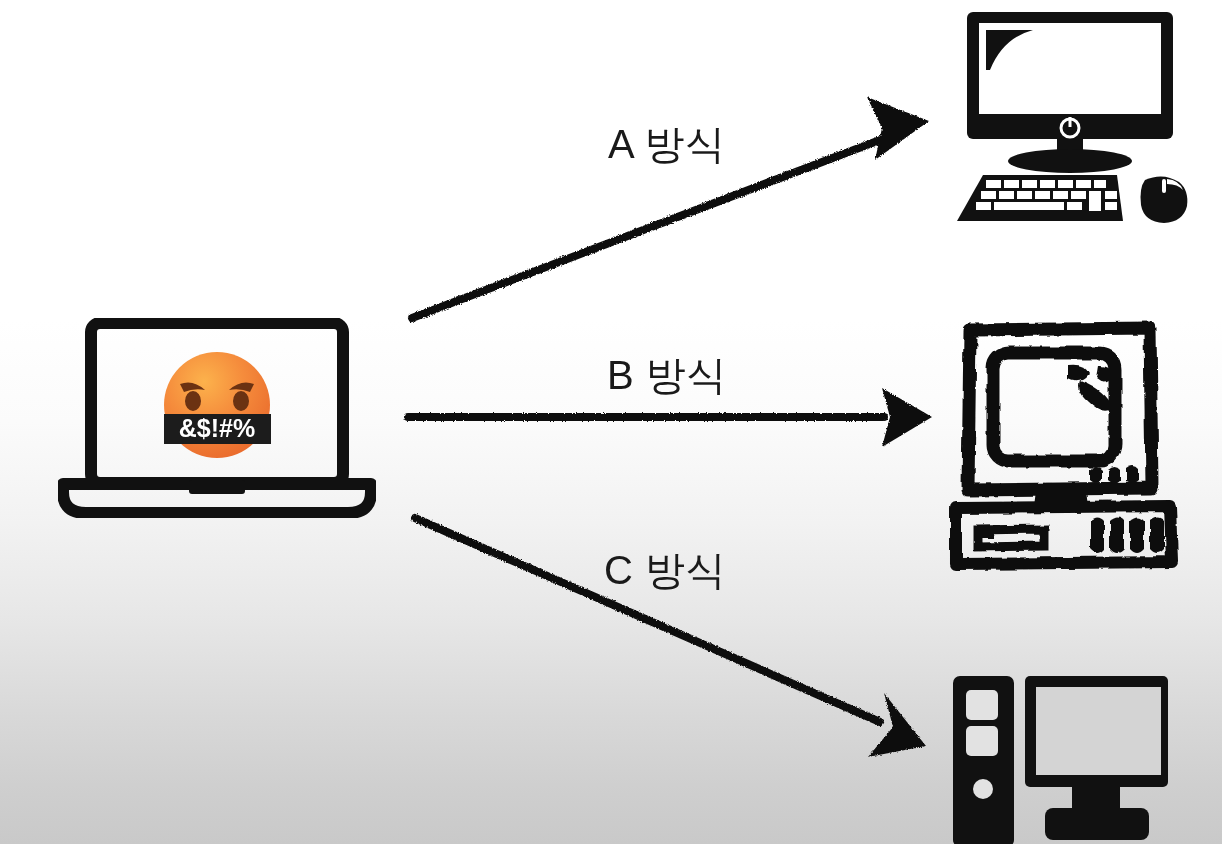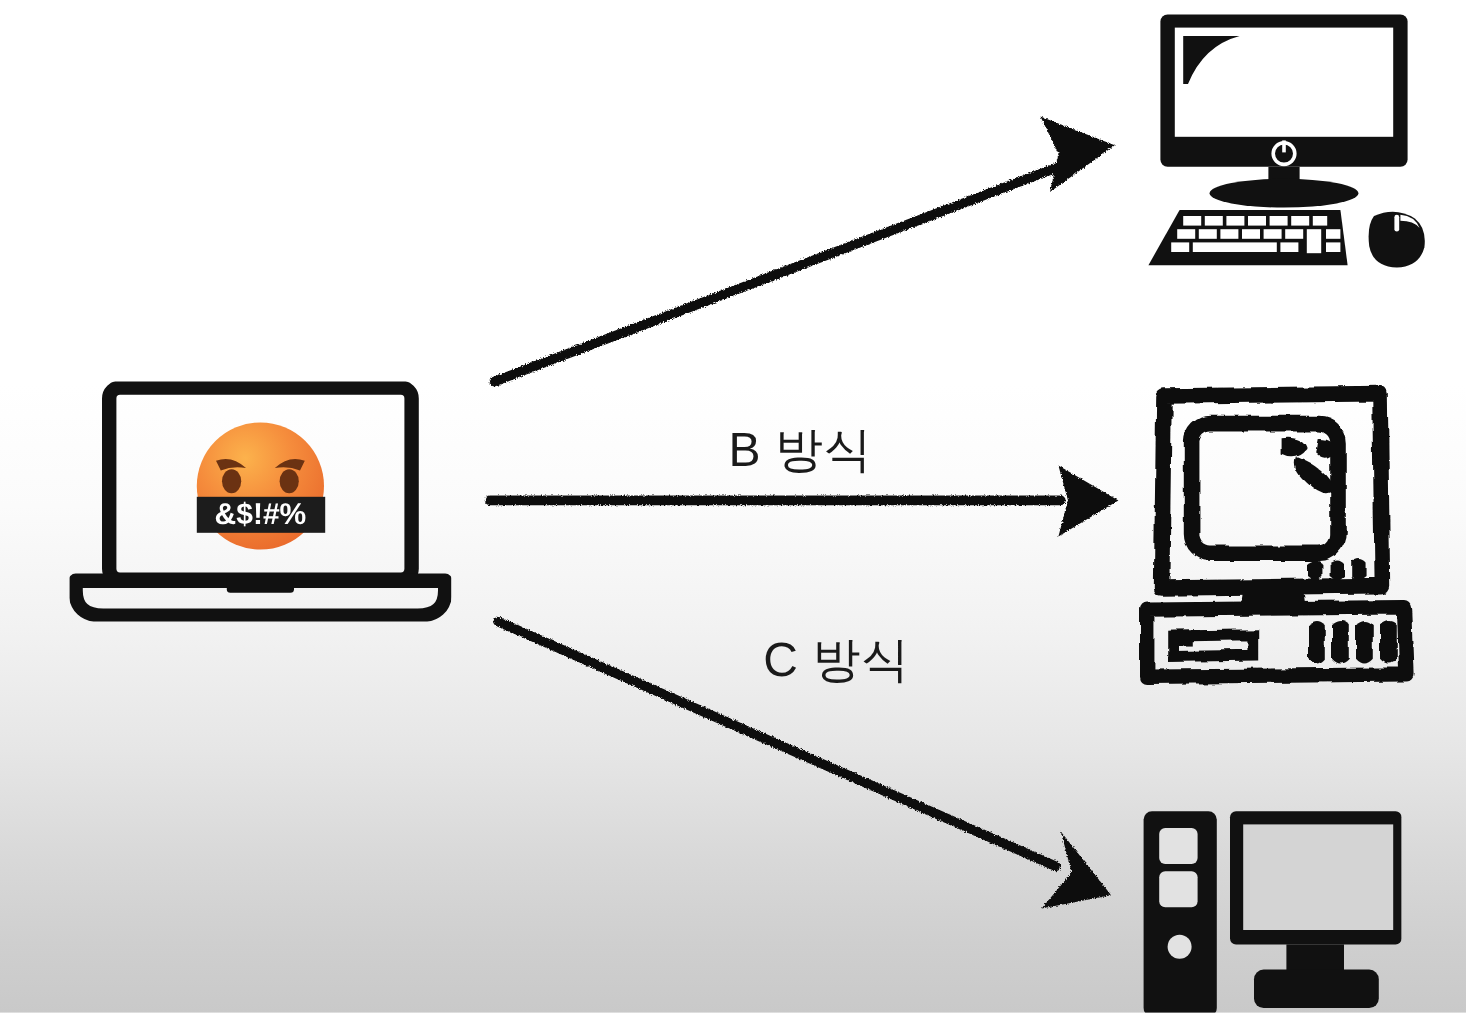--- a/index.html
+++ b/index.html
@@ -37,21 +37,21 @@
     position: absolute;
     font-size: 40px;
     color: #1a1a1a;
     white-space: nowrap;
     letter-spacing: 0.5px;
     font-weight: 400;
     line-height: 1;
   }
   #label-a { left: 608px; top: 124px; }
   #label-b { left: 607px; top: 355px; }
-  #label-c { left: 604px; top: 530px; margin-left: 32px; }
+  #label-c { left: 604px; top: 550px; }
 
   .icon-box { position: absolute; }
   #laptop-icon   { left: 58px;  top: 318px; width: 318px; height: 200px; }
   #monitor-icon  { left: 945px; top: 8px;   width: 250px; height: 218px; }
   #crt-icon      { left: 948px; top: 318px; width: 232px; height: 262px; }
   #tower-icon    { left: 950px; top: 672px; width: 218px; height: 175px; }
 </style>
 </head>
 <body>
 
@@ -82,20 +82,21 @@
       <path d="M408,417 L884,417" stroke="#111111" stroke-width="8" stroke-linecap="round" fill="none"></path>
       <path d="M882,388 L932,417 L882,447 L890,417 Z" fill="#111111"></path>
     </g>
 
     <g filter="url(#chalk3)">
       <path d="M415,518 L880,722" stroke="#111111" stroke-width="8" stroke-linecap="round" fill="none"></path>
       <path d="M884,693 L926,746 L868,757 L893,727 Z" fill="#111111"></path>
     </g>
   </svg>
 
+  <div class="arrow-label" id="label-a">A 방식</div>
   <div class="arrow-label" id="label-b">B 방식</div>
   <div class="arrow-label" id="label-c">C 방식</div>
 
   <div class="icon-box" id="laptop-icon">
     <svg viewBox="0 0 318 200" width="318" height="200" xmlns="http://www.w3.org/2000/svg">
 
       <rect x="33" y="5" width="252" height="160" rx="9" ry="9" fill="none" stroke="#111111" stroke-width="12"></rect>
 
       <path d="M5,166 L313,166 L313,174 Q313,195 290,195 L28,195 Q5,195 5,174 Z" fill="none" stroke="#111111" stroke-width="12" stroke-linejoin="round"></path>
 

